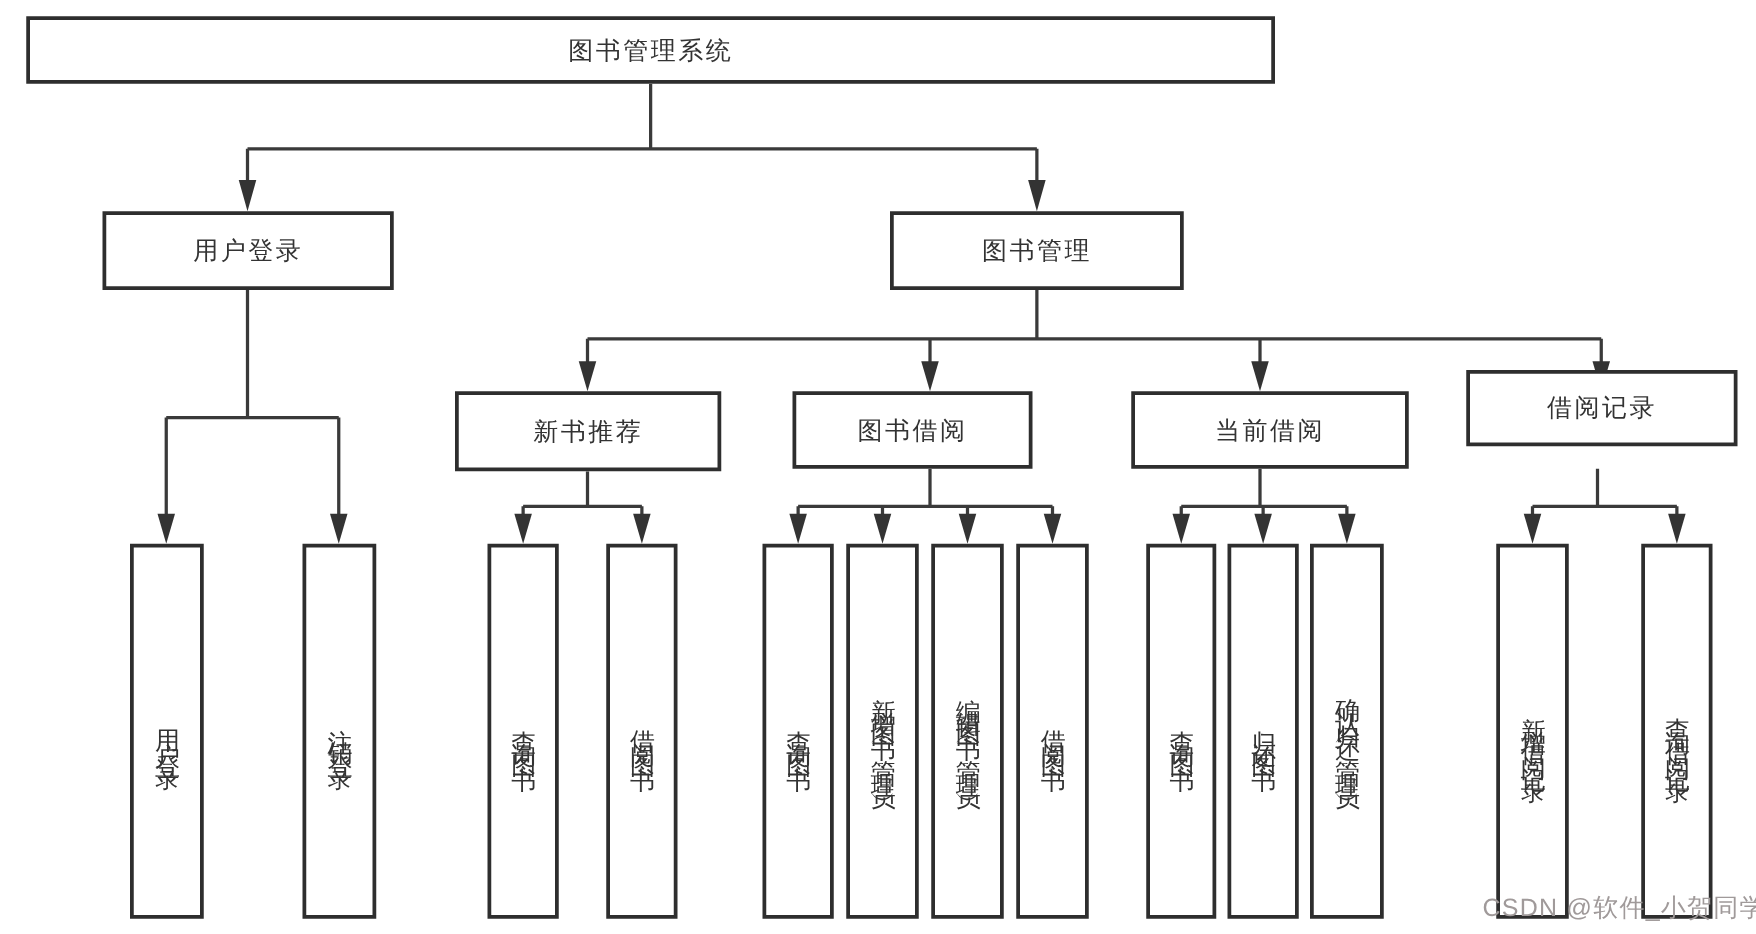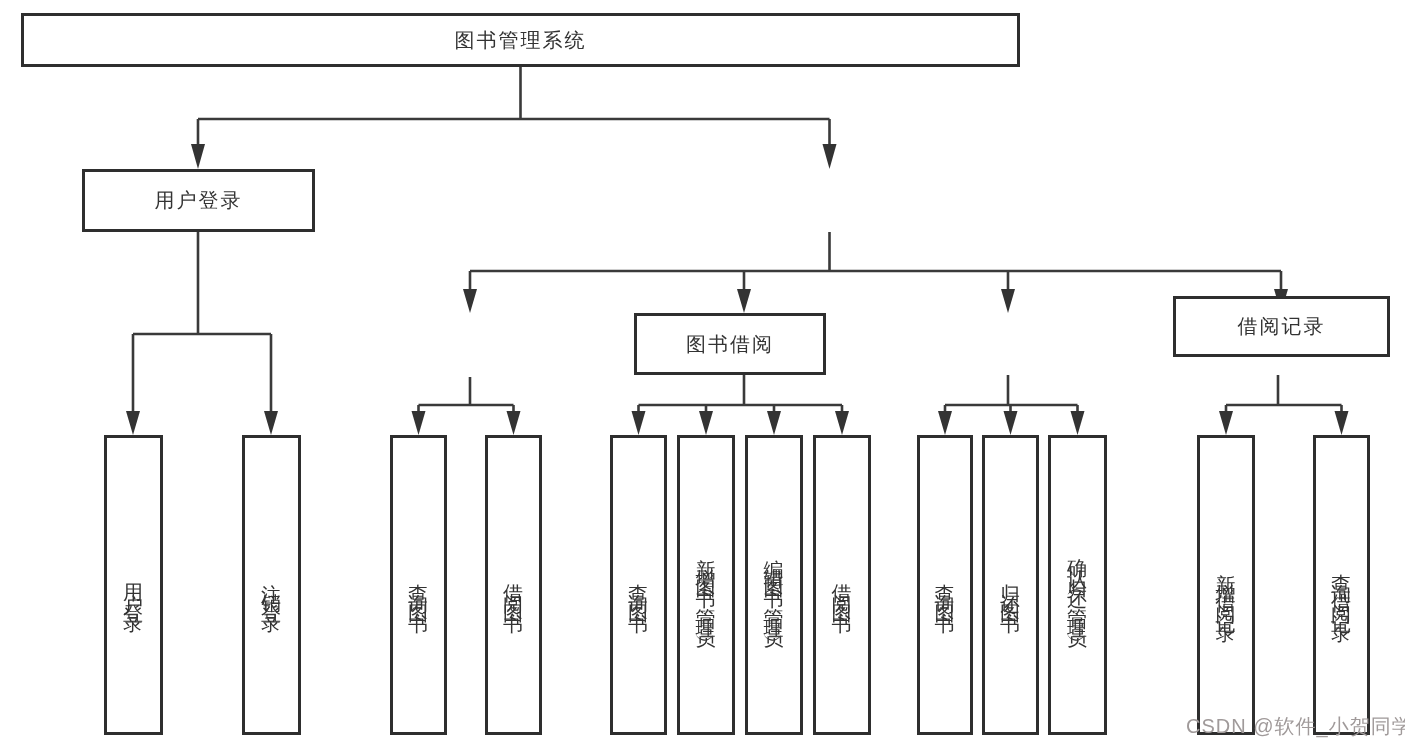--- a/index.html
+++ b/index.html
@@ -88,22 +88,25 @@
       <polygon points="1070.5,411 1084.5,411 1077.5,435"></polygon>
 
       <polygon points="1219,411 1233,411 1226,435"></polygon>
       <polygon points="1334.5,411 1348.5,411 1341.5,435"></polygon>
     </g>
   </svg>
 
   <div class="node" style="left:21px;top:13px;width:999px;height:54px;">图书管理系统</div>
 
   <div class="node" style="left:82px;top:169px;width:233px;height:63px;">用户登录</div>
+  <div class="node" style="left:712px;top:169px;width:235px;height:63px;">图书管理</div>
 
+  <div class="node" style="left:364px;top:313px;width:213px;height:64px;">新书推荐</div>
   <div class="node" style="left:634px;top:313px;width:192px;height:62px;">图书借阅</div>
+  <div class="node" style="left:905px;top:313px;width:222px;height:62px;">当前借阅</div>
   <div class="node" style="left:1173px;top:296px;width:217px;height:61px;">借阅记录</div>
 
   <div class="node leaf" style="left:104px;top:435px;width:59px;height:300px;">用户登录</div>
   <div class="node leaf" style="left:242px;top:435px;width:59px;height:300px;">注销登录</div>
 
   <div class="node leaf" style="left:390px;top:435px;width:57px;height:300px;">查询图书</div>
   <div class="node leaf" style="left:485px;top:435px;width:57px;height:300px;">借阅图书</div>
 
   <div class="node leaf" style="left:610px;top:435px;width:57px;height:300px;">查询图书</div>
   <div class="node leaf" style="left:677px;top:435px;width:58px;height:300px;">新增图书（管理员）</div>

